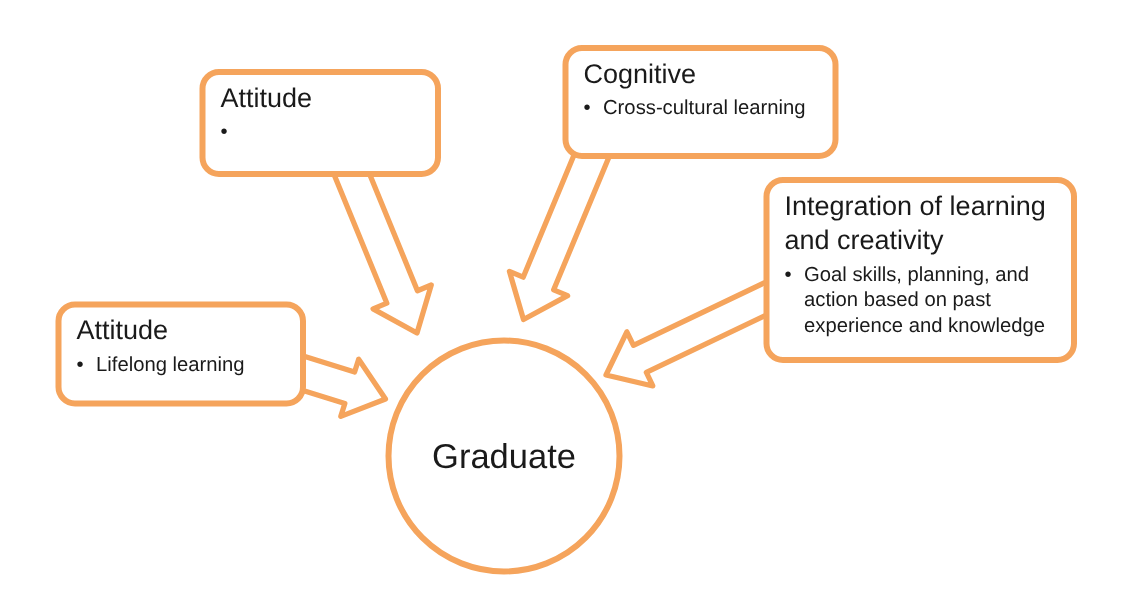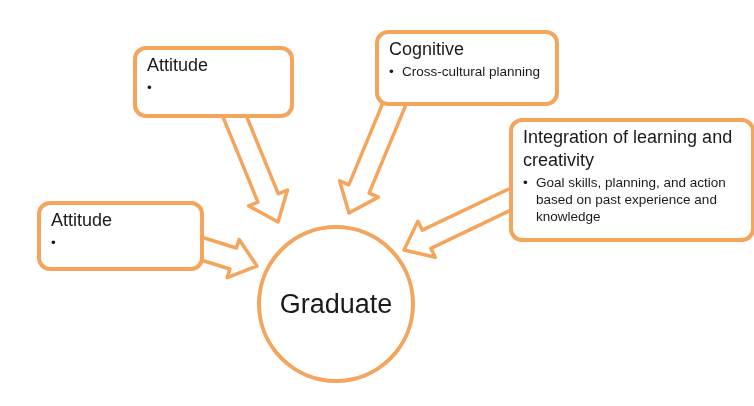--- a/index.html
+++ b/index.html
@@ -22,65 +22,66 @@
     border-radius: 13px;
     padding: 4px 10px 6px 10px;
   }
   .box-title { font-size: 18px; line-height: 23px; }
   .box-bullet { display: flex; font-size: 13.5px; line-height: 17px; margin-top: 2px; }
   .dot { flex: 0 0 13px; width: 13px; }
 
   .box-attitude    { left: 37px;  top: 201px; width: 167px; height: 70px; }
   .box-generic     { left: 133px; top: 46px;  width: 161px; height: 72px; }
   .box-cognitive   { left: 375px; top: 30px;  width: 184px; height: 76px; }
-  .box-integration { left: 509px; top: 118px; width: 246px; height: 124px; }
+  .box-integration { left: 509px; top: 118px; width: 209px; height: 124px; }
 
   .circle {
     position: absolute; z-index: 2;
     left: 257px; top: 225px; width: 158px; height: 158px;
     background: var(--bg);
     border: 4px solid var(--accent);
     border-radius: 50%;
     display: flex; flex-direction: column;
     align-items: center; justify-content: center;
-    font-size: 27px; line-height: 33px;
+    font-size: 23px; line-height: 33px;
     text-align: center;
   }
 </style>
 </head>
 <body>
 
 <div class="canvas">
 
   <svg class="arrows" width="754" height="406" viewBox="0 0 754 406" id="arrows-svg">
       <polygon points="189.7,256.5 229.9,269.0 227.2,277.6 257.0,266.0 239.1,239.5 236.4,248.0 196.3,235.5" fill="#ffffff" stroke="#F5A45C" stroke-width="3.5" stroke-linejoin="round"></polygon>
       <polygon points="221.8,114.2 257.9,202.1 248.7,205.9 278.0,222.0 287.5,190.0 278.3,193.8 242.2,105.8" fill="#ffffff" stroke="#F5A45C" stroke-width="3.5" stroke-linejoin="round"></polygon>
       <polygon points="385.8,95.8 348.8,184.8 339.6,180.9 349.0,213.0 378.4,197.1 369.1,193.2 406.2,104.2" fill="#ffffff" stroke="#F5A45C" stroke-width="3.5" stroke-linejoin="round"></polygon>
       <polygon points="510.7,188.0 422.3,230.2 417.9,221.2 404.0,250.0 435.2,257.3 430.9,248.3 519.3,206.0" fill="#ffffff" stroke="#F5A45C" stroke-width="3.5" stroke-linejoin="round"></polygon>
     </svg>
 
   <div class="nodebox box-attitude">
     <div class="box-title">Attitude</div>
     <div class="box-bullet">
       <span class="dot">•</span>
+      <span class="bullet-text">Lifelong learning</span>
     </div>
   </div>
 
   <div class="nodebox box-generic">
     <div class="box-title">Attitude</div>
     <div class="box-bullet">
       <span class="dot">•</span>
     </div>
   </div>
 
   <div class="nodebox box-cognitive">
     <div class="box-title">Cognitive</div>
     <div class="box-bullet">
       <span class="dot">•</span>
-      <span class="bullet-text">Cross-cultural planning</span>
+      <span class="bullet-text">Cross-cultural learning</span>
     </div>
   </div>
 
   <div class="nodebox box-integration">
     <div class="box-title">Integration of learning and creativity</div>
     <div class="box-bullet">
       <span class="dot">•</span>
       <span class="bullet-text">Goal skills, planning, and action based on past experience and knowledge</span>
     </div>
   </div>

